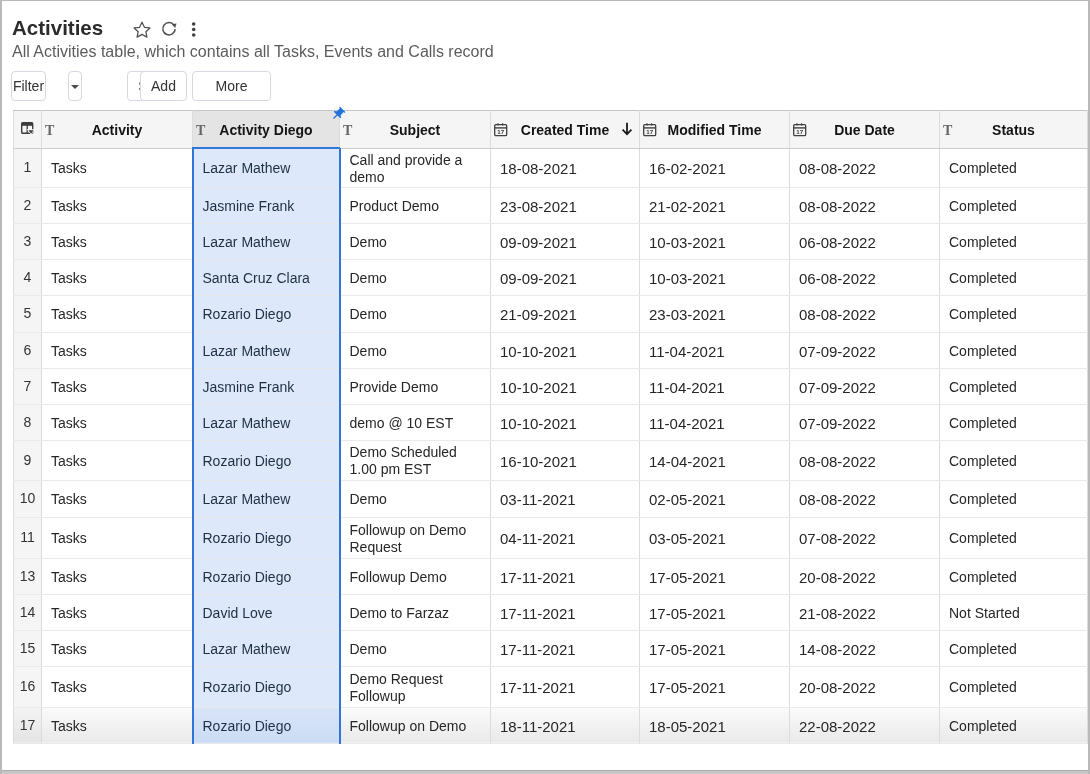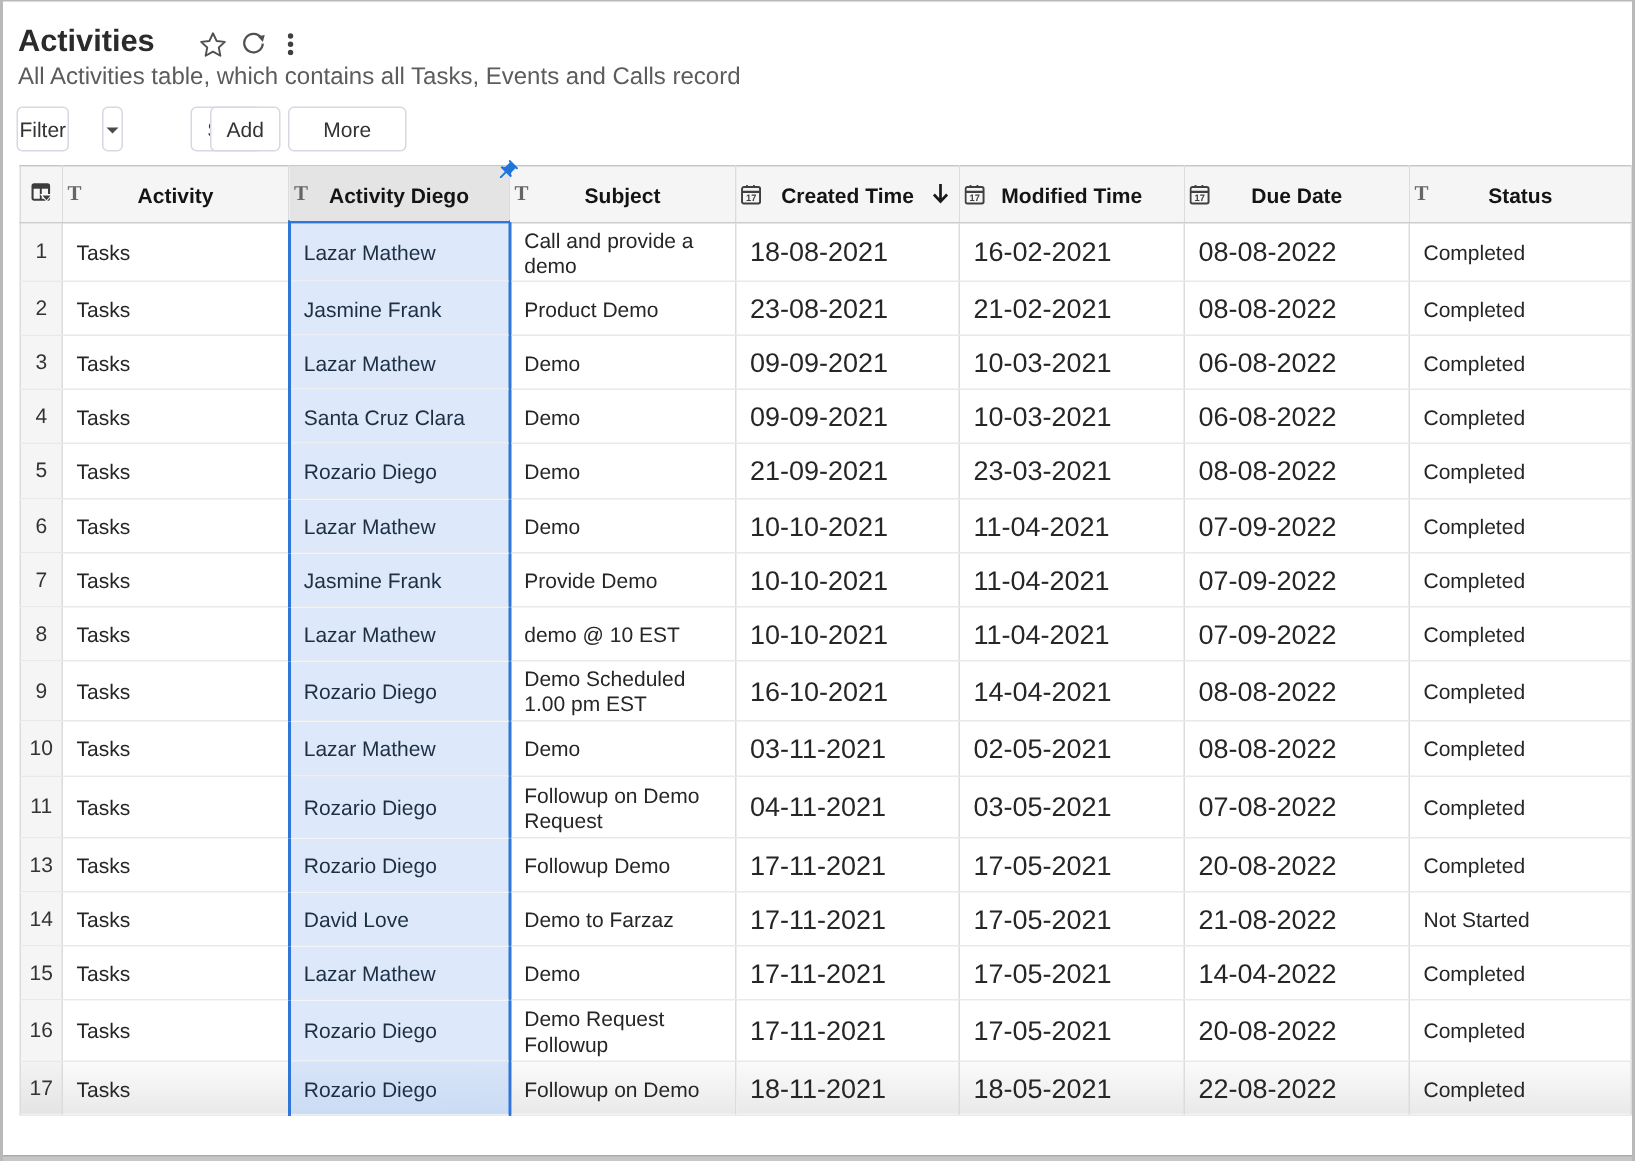--- a/index.html
+++ b/index.html
@@ -15,21 +15,21 @@
          font-size:14px; color:#333; display:flex; align-items:center; justify-content:center; background:#fff; }
   #btn-filter { left:11px; width:35px; }
   #btn-caret { left:68px; width:14px; }
   #btn-sort { left:87px; width:48px;margin-left:40px; }
   #btn-add  { left:140px; width:47px; }
   #btn-more { left:192px; width:79px; }
   .caret { width:0; height:0; border-left:4px solid transparent; border-right:4px solid transparent; border-top:4.5px solid #4a4a4a; margin-top:1px; }
   
   table { position:absolute; left:13px; top:110px; border-collapse:collapse; table-layout:fixed; width:1074px;
           font-size:14px; color:#262626; }
-  td.date { font-size:18px; }
+  td.date { font-size:15px; }
   td, th { border:1px solid #dcdcdc; border-top:1px solid #e9e9e9; border-bottom:1px solid #e9e9e9;
            padding:2px 18px 0 9px; text-align:left; vertical-align:middle; line-height:17px; overflow:hidden; }
   th { background:#f5f5f6; border-top:1px solid #c6c6c6; border-bottom:1px solid #cccccc;
        font-weight:bold; color:#141414; height:34px; position:relative; padding:0; }
   th .tico { position:absolute; left:3px; top:calc(50% + 1px); transform:translateY(-50%);
              font-family:"Liberation Serif", serif; font-weight:bold; font-size:14px; color:#666; }
   th .cico { position:absolute; left:2.5px; top:calc(50% + 3px); transform:translateY(-50%); }
   th .hlbl { display:block; text-align:center; line-height:34px; padding-top:2px; }
   td.num, th.corner { background:#f5f5f6; text-align:center; padding:0; color:#333; }
   td.sel { background:#dde8fa; border-left:2px solid #3076d9; border-right:2px solid #3076d9; color:#1e2f45; }
@@ -267,21 +267,21 @@
         <td class="date">21-08-2022</td>
         <td>Not Started</td>
       </tr>
     <tr style="height:36px">
         <td class="num">15</td>
         <td>Tasks</td>
         <td class="sel">Lazar Mathew</td>
         <td>Demo</td>
         <td class="date">17-11-2021</td>
         <td class="date">17-05-2021</td>
-        <td class="date">14-04-2022</td>
+        <td class="date">14-08-2022</td>
         <td>Completed</td>
       </tr>
     <tr style="height:41px">
         <td class="num">16</td>
         <td>Tasks</td>
         <td class="sel">Rozario Diego</td>
         <td>Demo Request Followup</td>
         <td class="date">17-11-2021</td>
         <td class="date">17-05-2021</td>
         <td class="date">20-08-2022</td>

